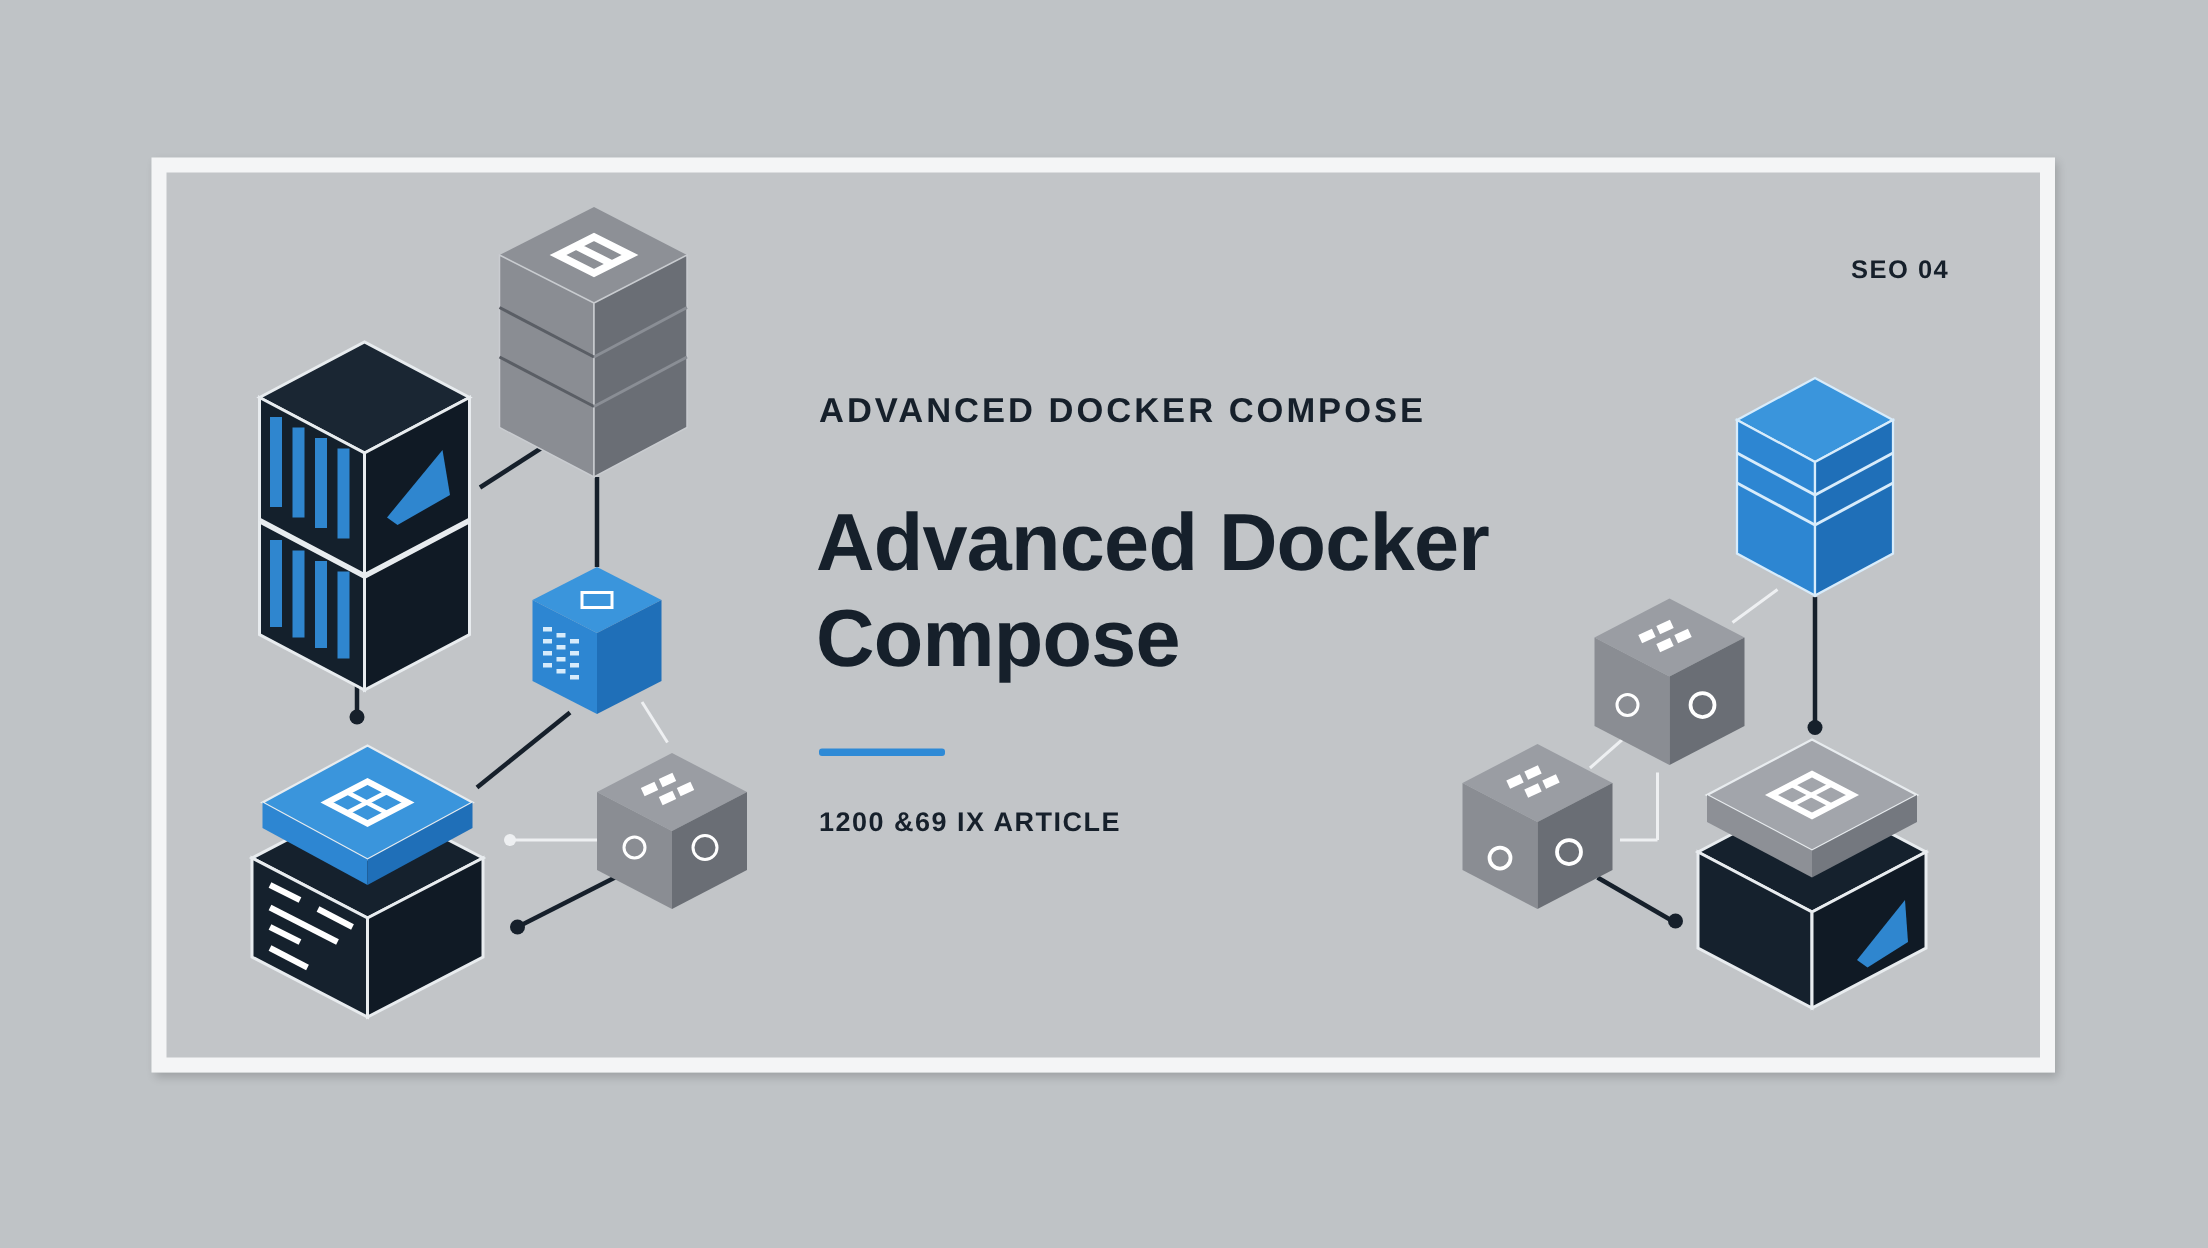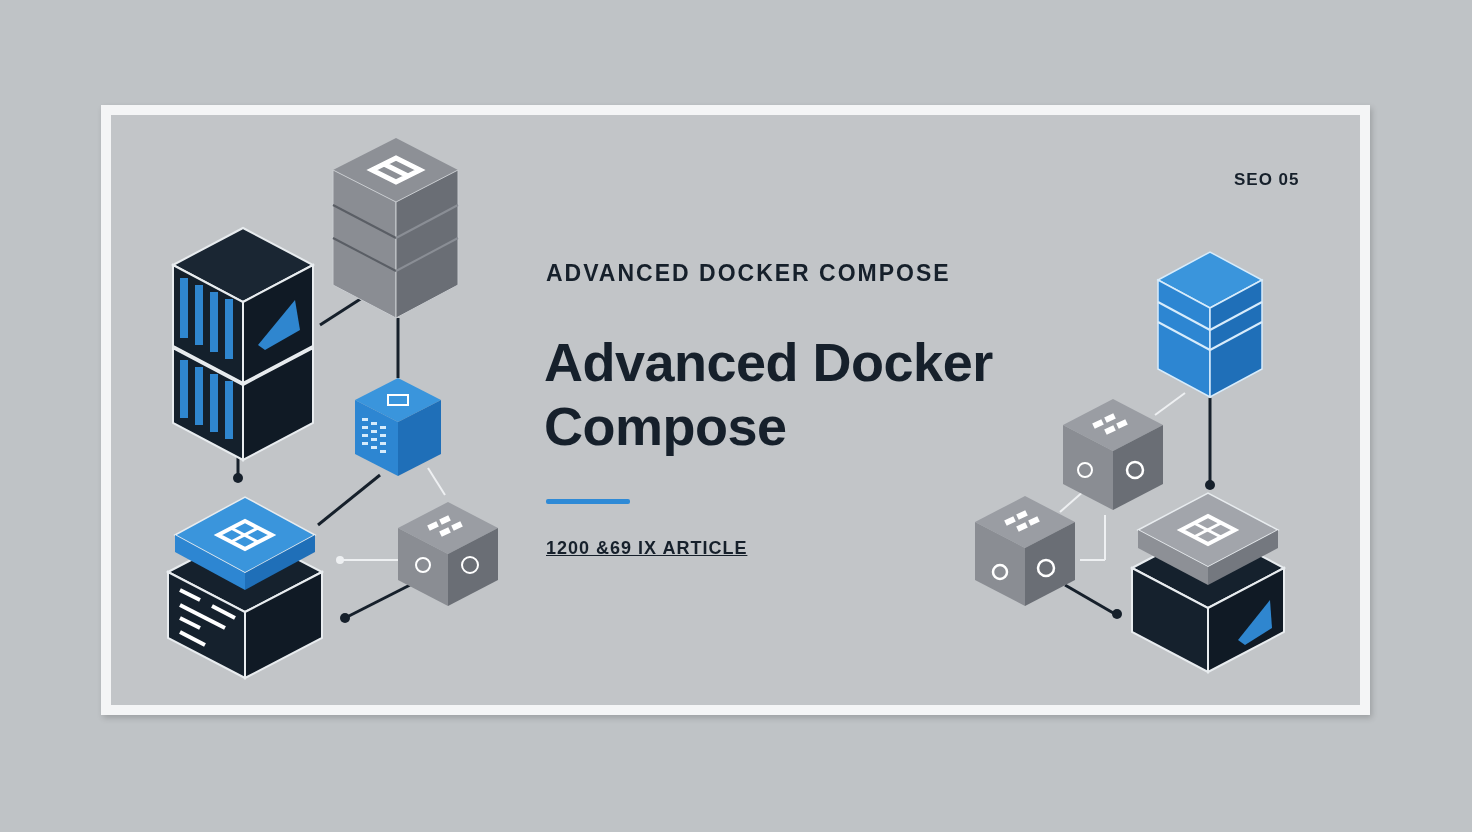--- a/index.html
+++ b/index.html
@@ -31,21 +31,20 @@
       letter-spacing: -0.5px; width: 480px;
     }
     .rule {
       position: absolute; left: 546px; top: 499px;
       width: 84px; height: 5px; background: #2e8ad6; border-radius: 2px;
     }
     .meta {
       position: absolute; left: 546px; top: 538px;
       font-size: 18px; font-weight: 700; letter-spacing: 1px; color: #16202b;
       white-space: nowrap;
-      text-decoration: underline;
     }
     svg.art { position: absolute; left: 0; top: 0; }
   </style>
 </head>
 <body>
 
 <div class="card"></div>
 
 <svg class="art" width="1472" height="832" viewBox="0 0 1472 832">
 
@@ -204,17 +203,17 @@
     <polygon points="1238,640 1270,600 1272,628 1245,645" fill="#2f86cf"></polygon>
     <polygon points="1138,530 1208,493 1278,530 1208,567" fill="#a2a5ab" stroke="#e8ecef" stroke-width="1.5"></polygon>
     <polygon points="1138,530 1208,567 1208,585 1138,548" fill="#8d9096"></polygon>
     <polygon points="1208,567 1278,530 1278,548 1208,585" fill="#74787f"></polygon>
     <polygon points="1181,530 1208,516 1235,530 1208,544" fill="none" stroke="#ffffff" stroke-width="4"></polygon>
     <line x1="1194" y1="523" x2="1221" y2="537" stroke="#ffffff" stroke-width="3"></line>
     <line x1="1194" y1="537" x2="1221" y2="523" stroke="#ffffff" stroke-width="3"></line>
   </g>
 </svg>
 
-<div class="badge">SEO 05</div>
+<div class="badge">SEO 04</div>
 <div class="kicker">ADVANCED DOCKER COMPOSE</div>
 <div class="title">Advanced Docker Compose</div>
 <div class="rule"></div>
 <div class="meta">1200 &amp;69 IX ARTICLE</div>
 
 </body></html>

